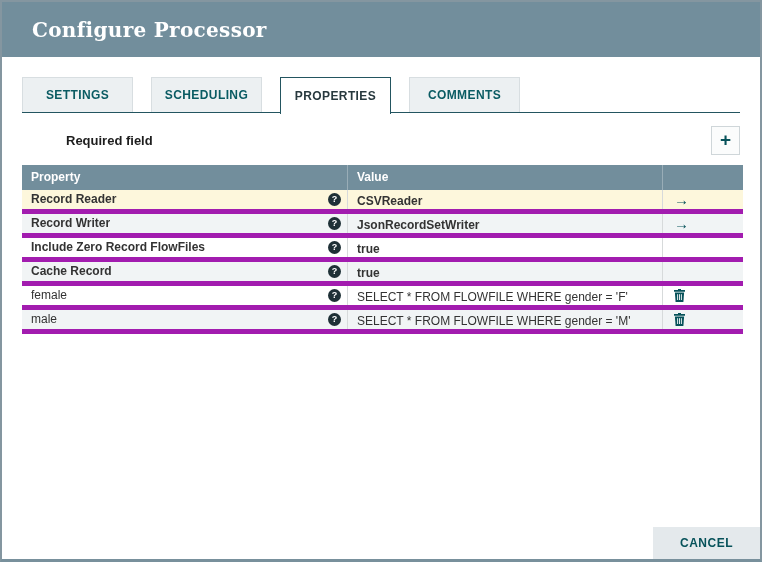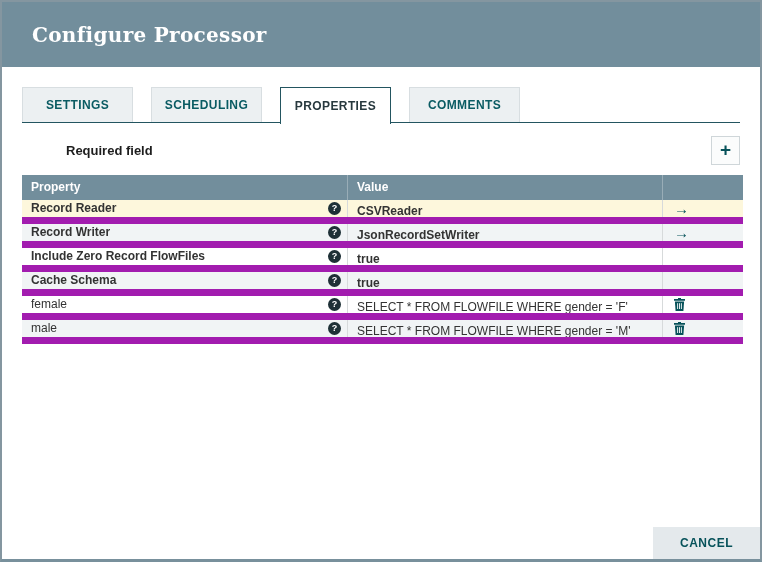--- a/index.html
+++ b/index.html
@@ -12,21 +12,21 @@
   .dialog {
     position: relative;
     width: 762px;
     height: 562px;
     background: #ffffff;
     border: 2px solid #8496a0;
     border-bottom: 3px solid #78909c;
   }
   
   .dialog-header {
-    height: 65px;
+    height: 55px;
     background: #728e9c;
     display: flex;
     align-items: center;
     padding-left: 30px;
   }
   .dialog-title {
     font-family: "DejaVu Serif", serif;
     font-size: 20px;
     font-weight: bold;
     color: #ffffff;
@@ -102,21 +102,21 @@
     height: 25px;
     background: #728e9c;
     color: #ffffff;
     font-weight: bold;
   }
   .th { line-height: 25px; padding-left: 9px; }
   .tr {
     display: flex;
     height: 24px;
     background: #ffffff;
-    border-bottom: 7px solid #a21caf;
+    border-bottom: 5px solid #a21caf;
     color: #333333;
   }
   .tr.alt { background: #f1f4f5; }
   .tr.highlight { background: #fdf7dc; }
   .td { line-height: 23px; overflow: hidden; white-space: nowrap; }
   .col-property { width: 325px; display: flex; align-items: center; justify-content: space-between; padding: 0 6px 0 9px; }
   .col-value { width: 315px; padding-left: 9px; border-left: 1px solid #d7dadb; }
   .col-actions { width: 81px; padding-left: 11px; border-left: 1px solid #d7dadb; display: flex; align-items: center; }
   .thead .col-value, .thead .col-actions { border-left: 1px solid rgba(255,255,255,0.28); }
   .tr .pname, .tr .col-value { font-weight: bold; }
@@ -218,21 +218,21 @@
       <div class="td col-property">
         <span class="pname">Include Zero Record FlowFiles</span>
         <span class="help-icon">?</span>
       </div>
       <div class="td col-value">true</div>
       <div class="td col-actions"></div>
     </div>
 
     <div class="tr alt">
       <div class="td col-property">
-        <span class="pname">Cache Schema</span>
+        <span class="pname">Cache Record</span>
         <span class="help-icon">?</span>
       </div>
       <div class="td col-value">true</div>
       <div class="td col-actions"></div>
     </div>
 
     <div class="tr dynamic">
       <div class="td col-property">
         <span class="pname">female</span>
         <span class="help-icon">?</span>

